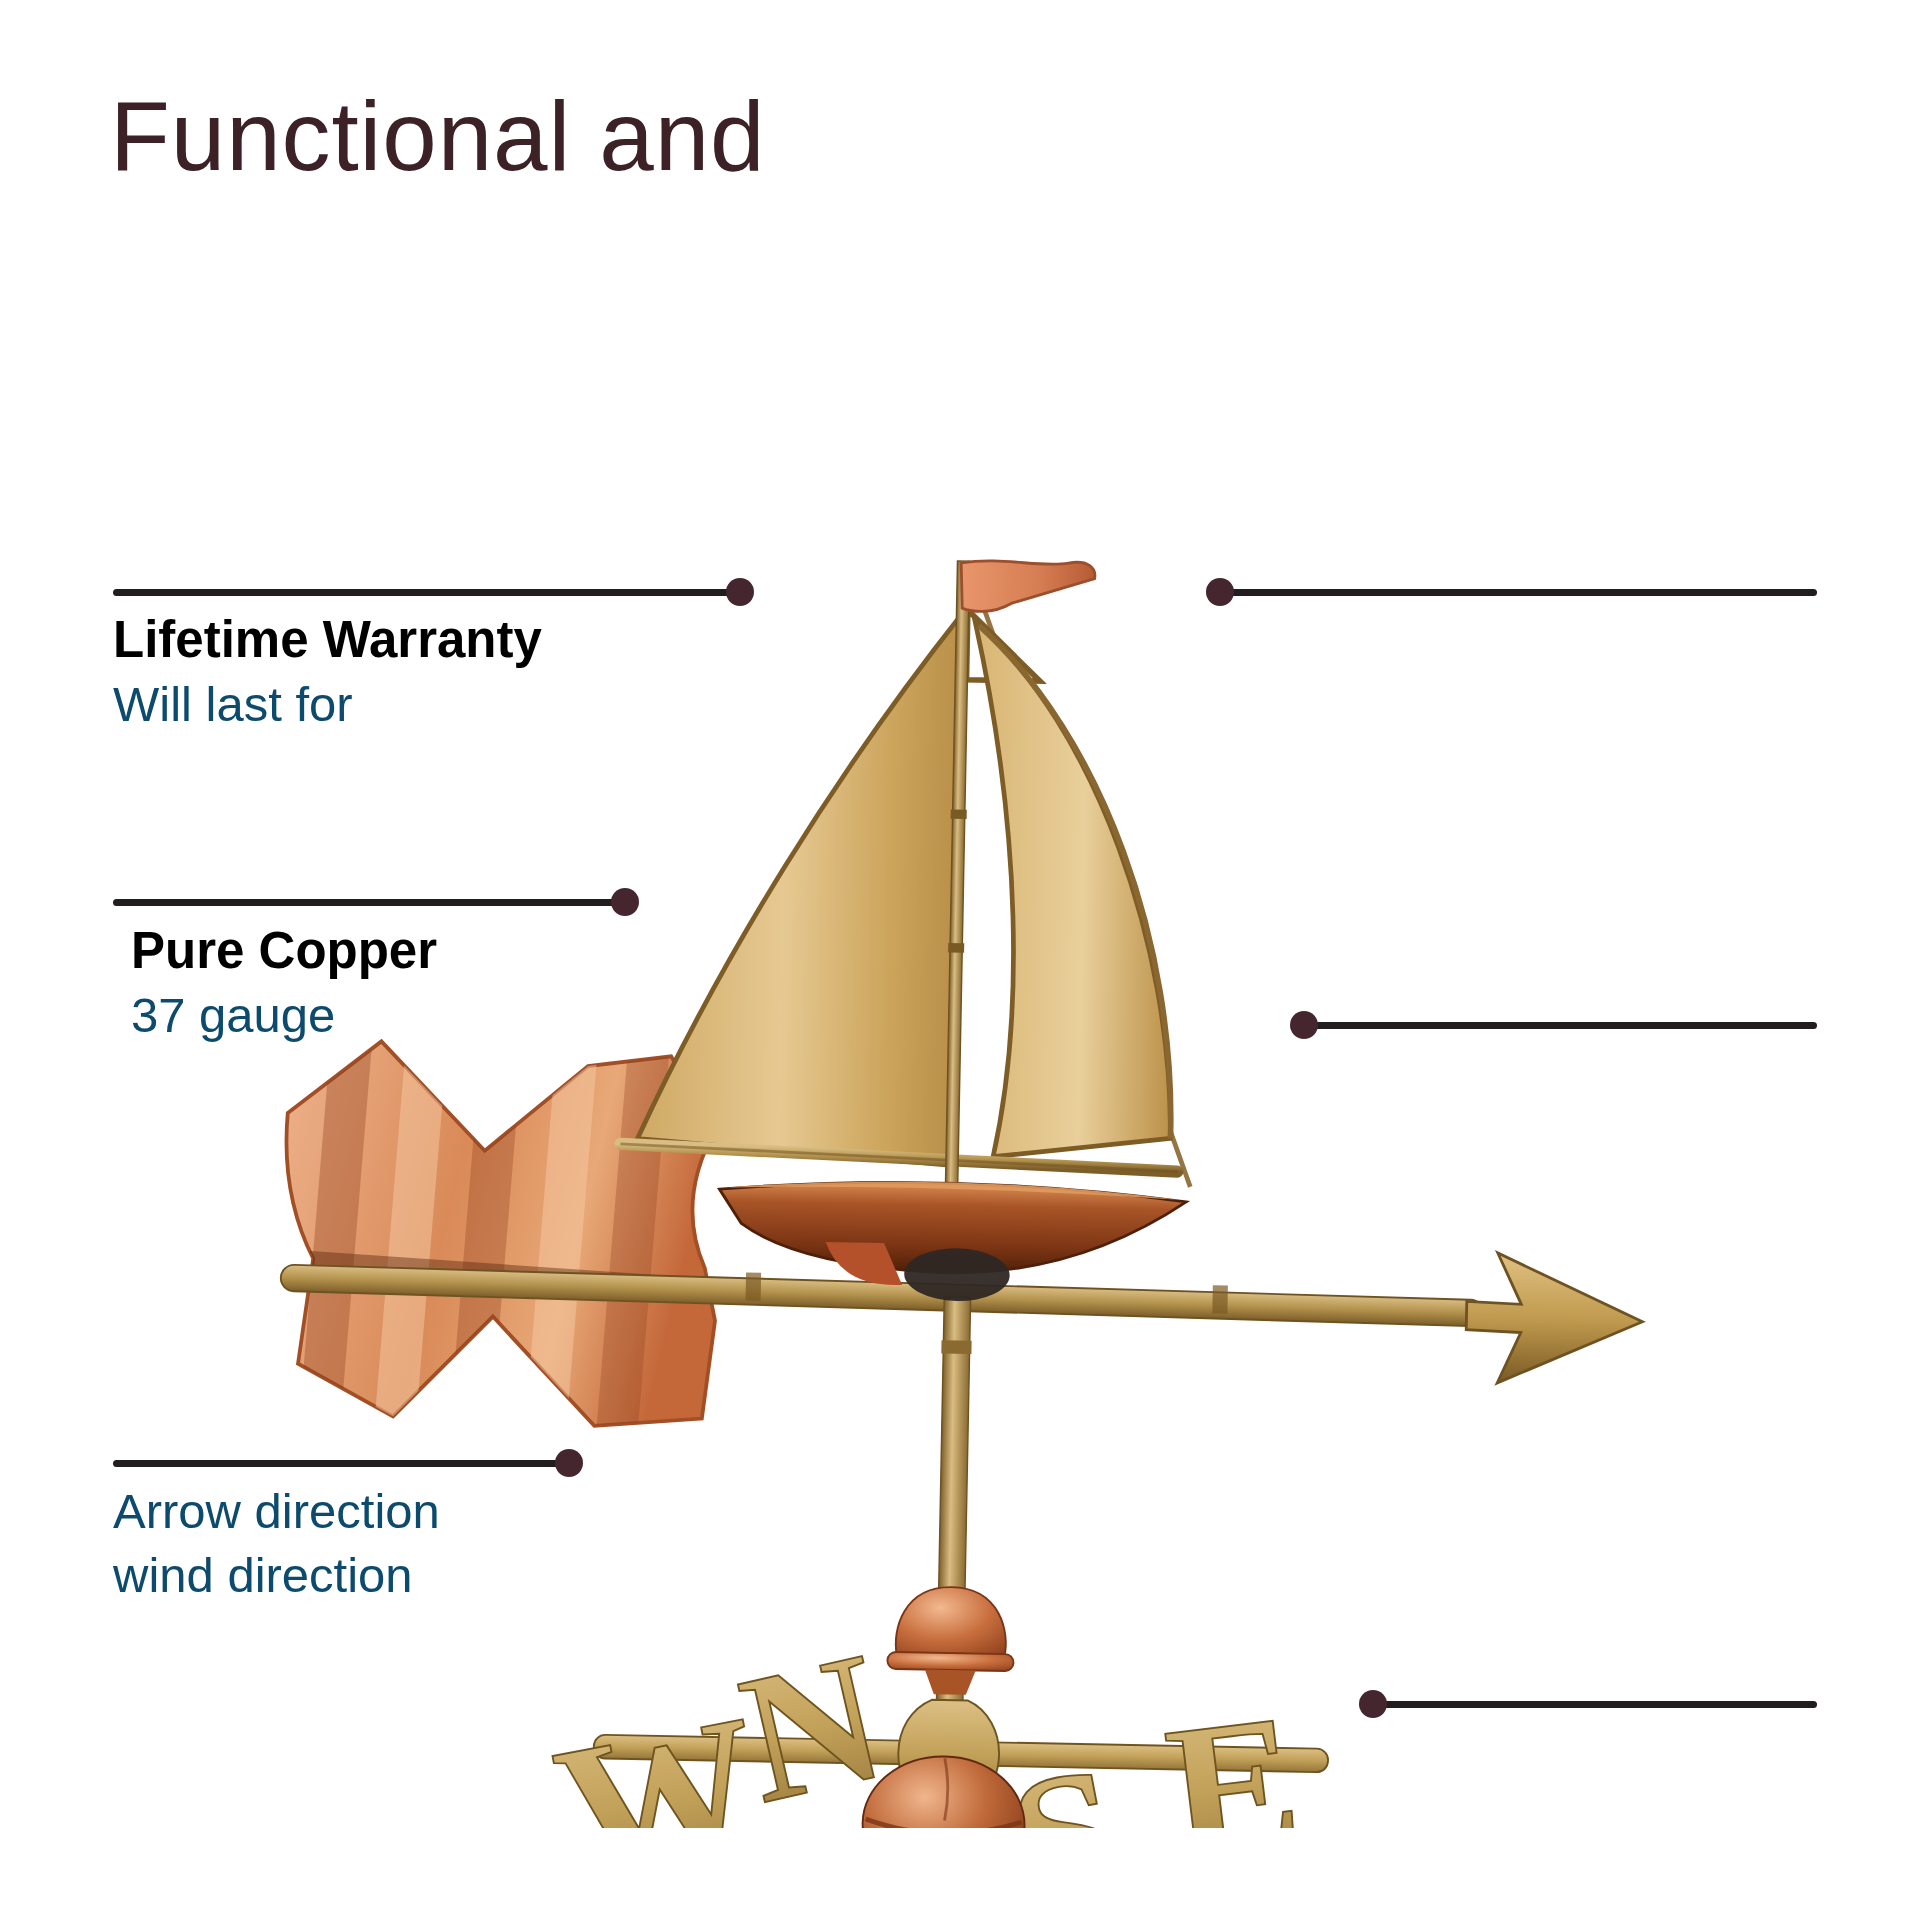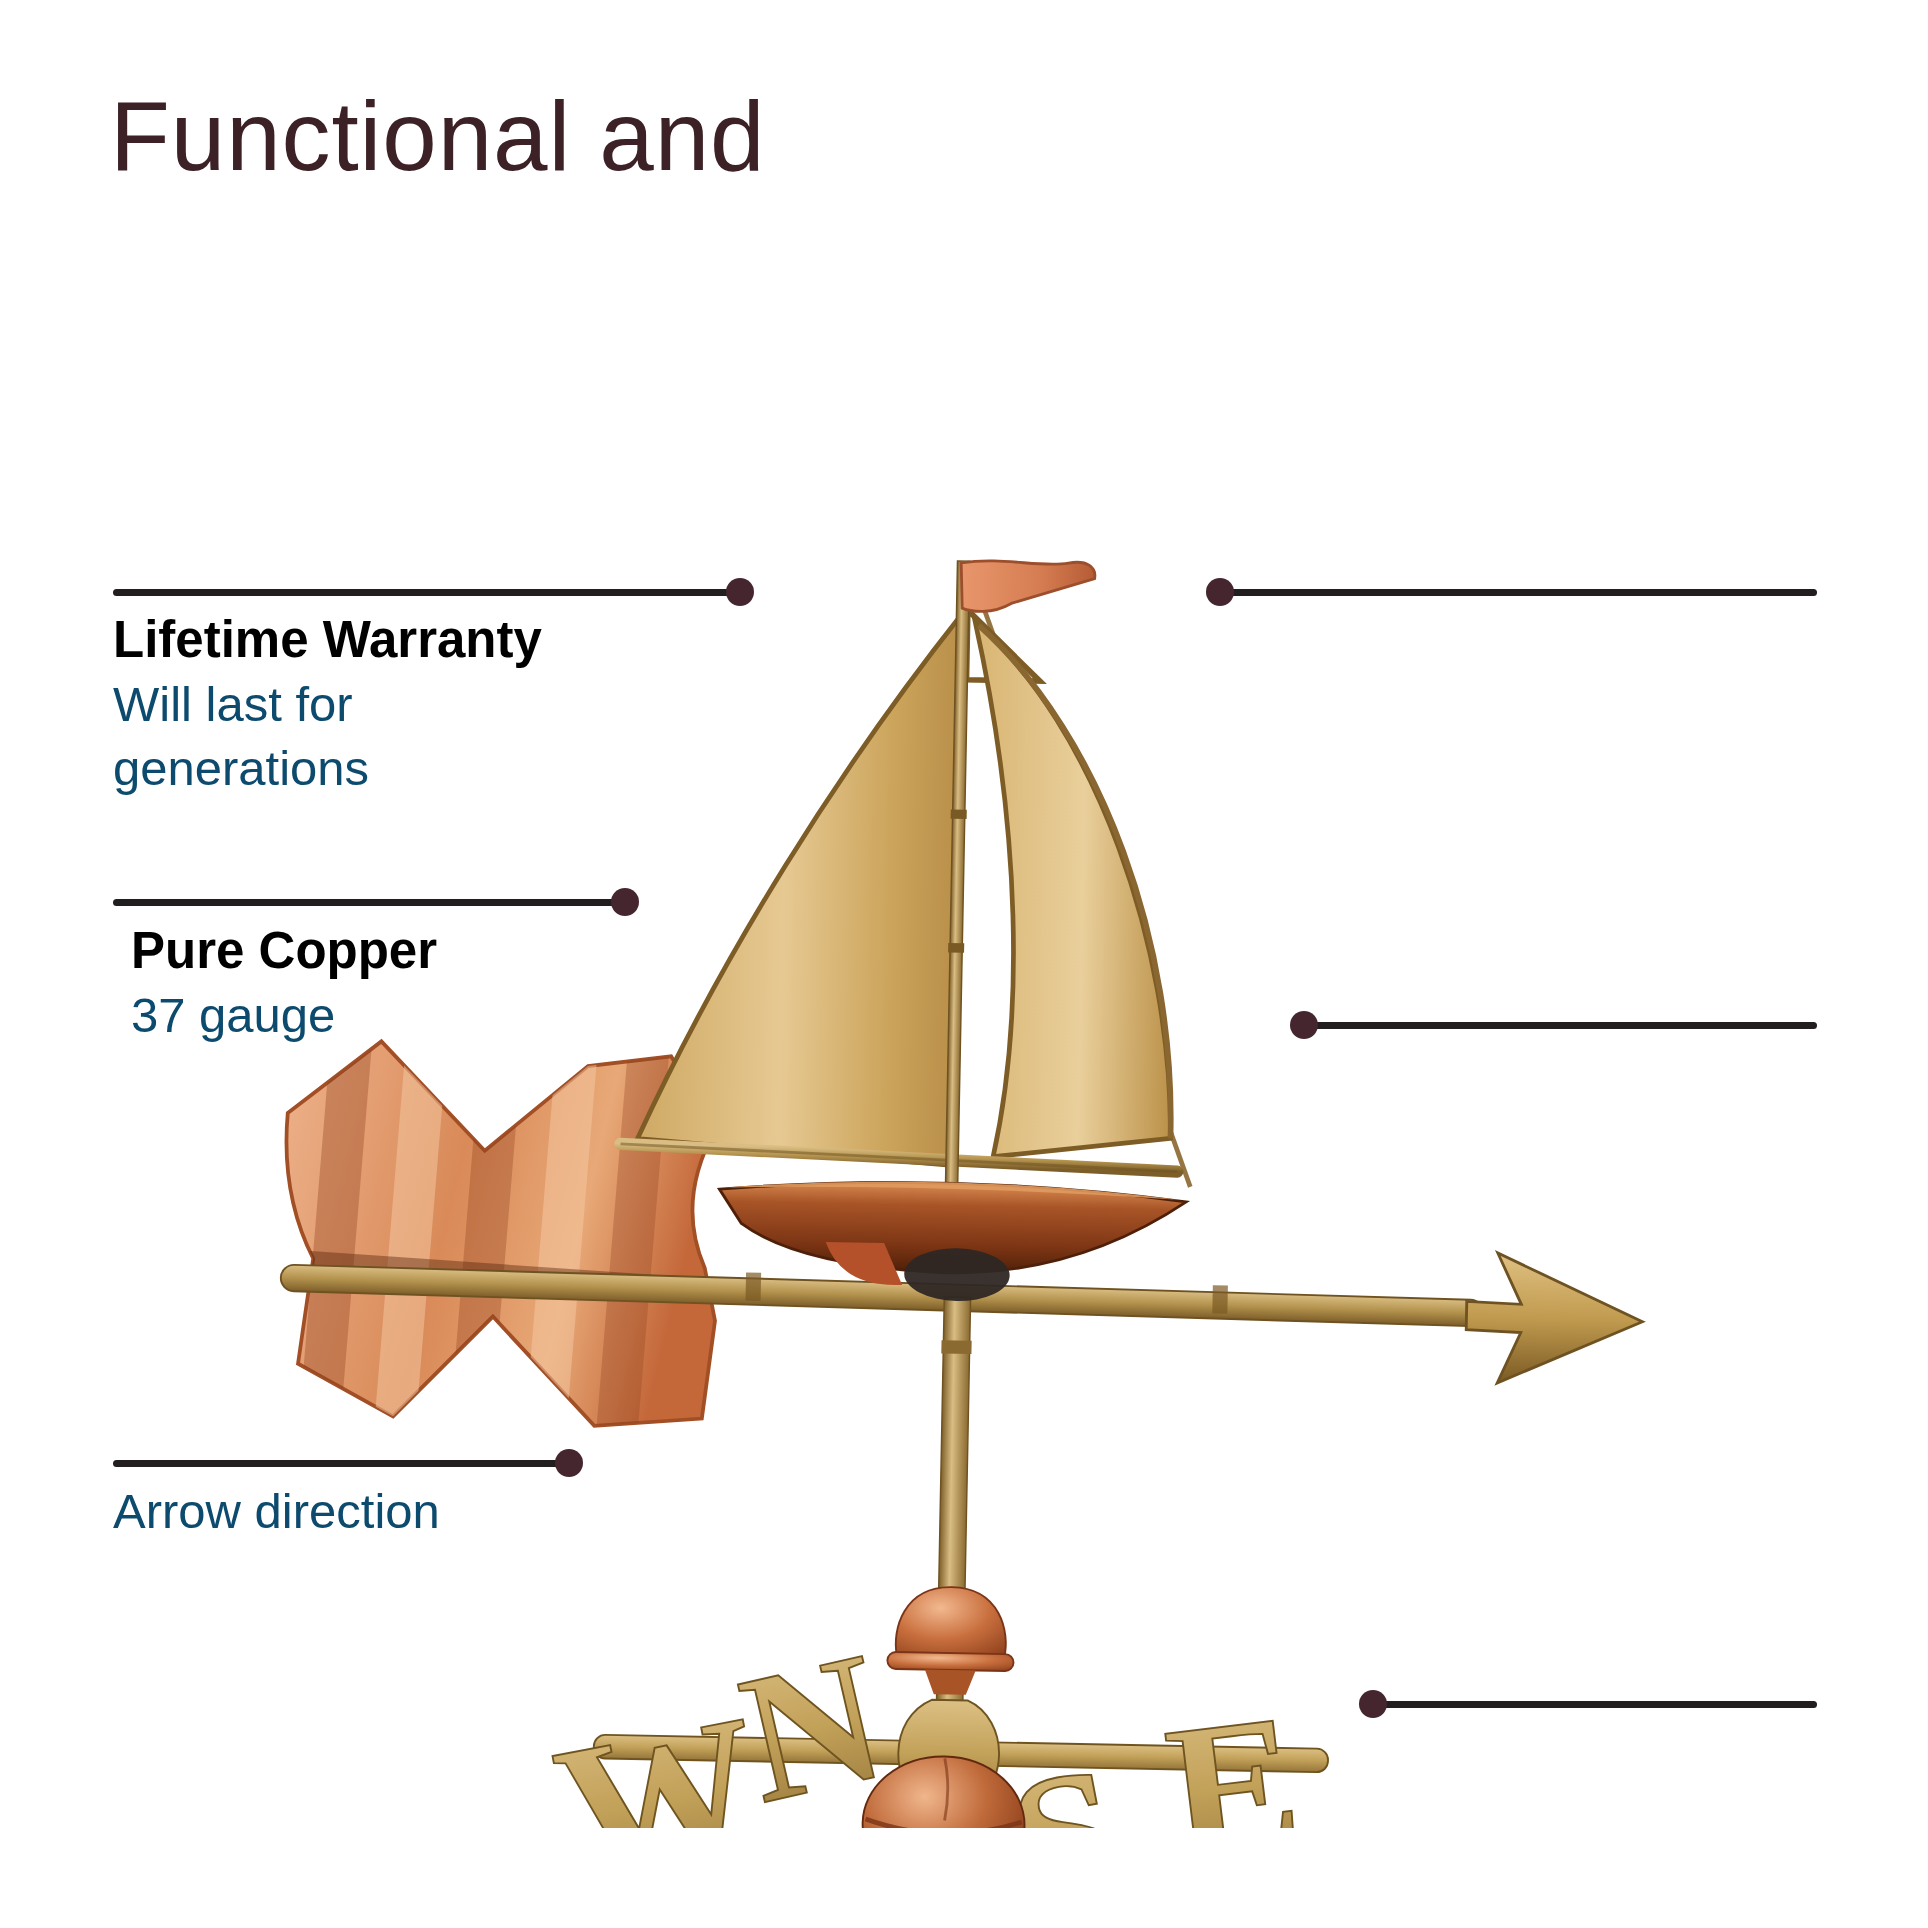--- a/index.html
+++ b/index.html
@@ -178,40 +178,40 @@
     </g>
   </svg>
 
   <div class="callout">
     <div class="callout-line" style="left:113px;top:589px;width:627px;">
       <span class="callout-dot dot-right"></span>
     </div>
     <div class="callout-text align-left" style="left:113px;top:608px;">
       <div class="callout-heading">Lifetime Warranty</div>
       <div class="callout-body">Will last for</div>
-      <div class="callout-body">generations</div>
     </div>
   </div>
 
   <div class="callout">
     <div class="callout-line" style="left:113px;top:899px;width:512px;">
       <span class="callout-dot dot-right"></span>
     </div>
     <div class="callout-text align-left" style="left:131px;top:919px;">
       <div class="callout-heading">Pure Copper</div>
       <div class="callout-body">37 gauge</div>
     </div>
   </div>
 
   <div class="callout">
     <div class="callout-line" style="left:113px;top:1460px;width:456px;">
       <span class="callout-dot dot-right"></span>
     </div>
     <div class="callout-text align-left" style="left:113px;top:1479px;">
       <div class="callout-body">Arrow direction</div>
+      <div class="callout-body">wind direction</div>
     </div>
   </div>
 
   <div class="callout">
     <div class="callout-line" style="left:1220px;top:589px;width:597px;">
       <span class="callout-dot dot-left"></span>
     </div>
 
   </div>
 

